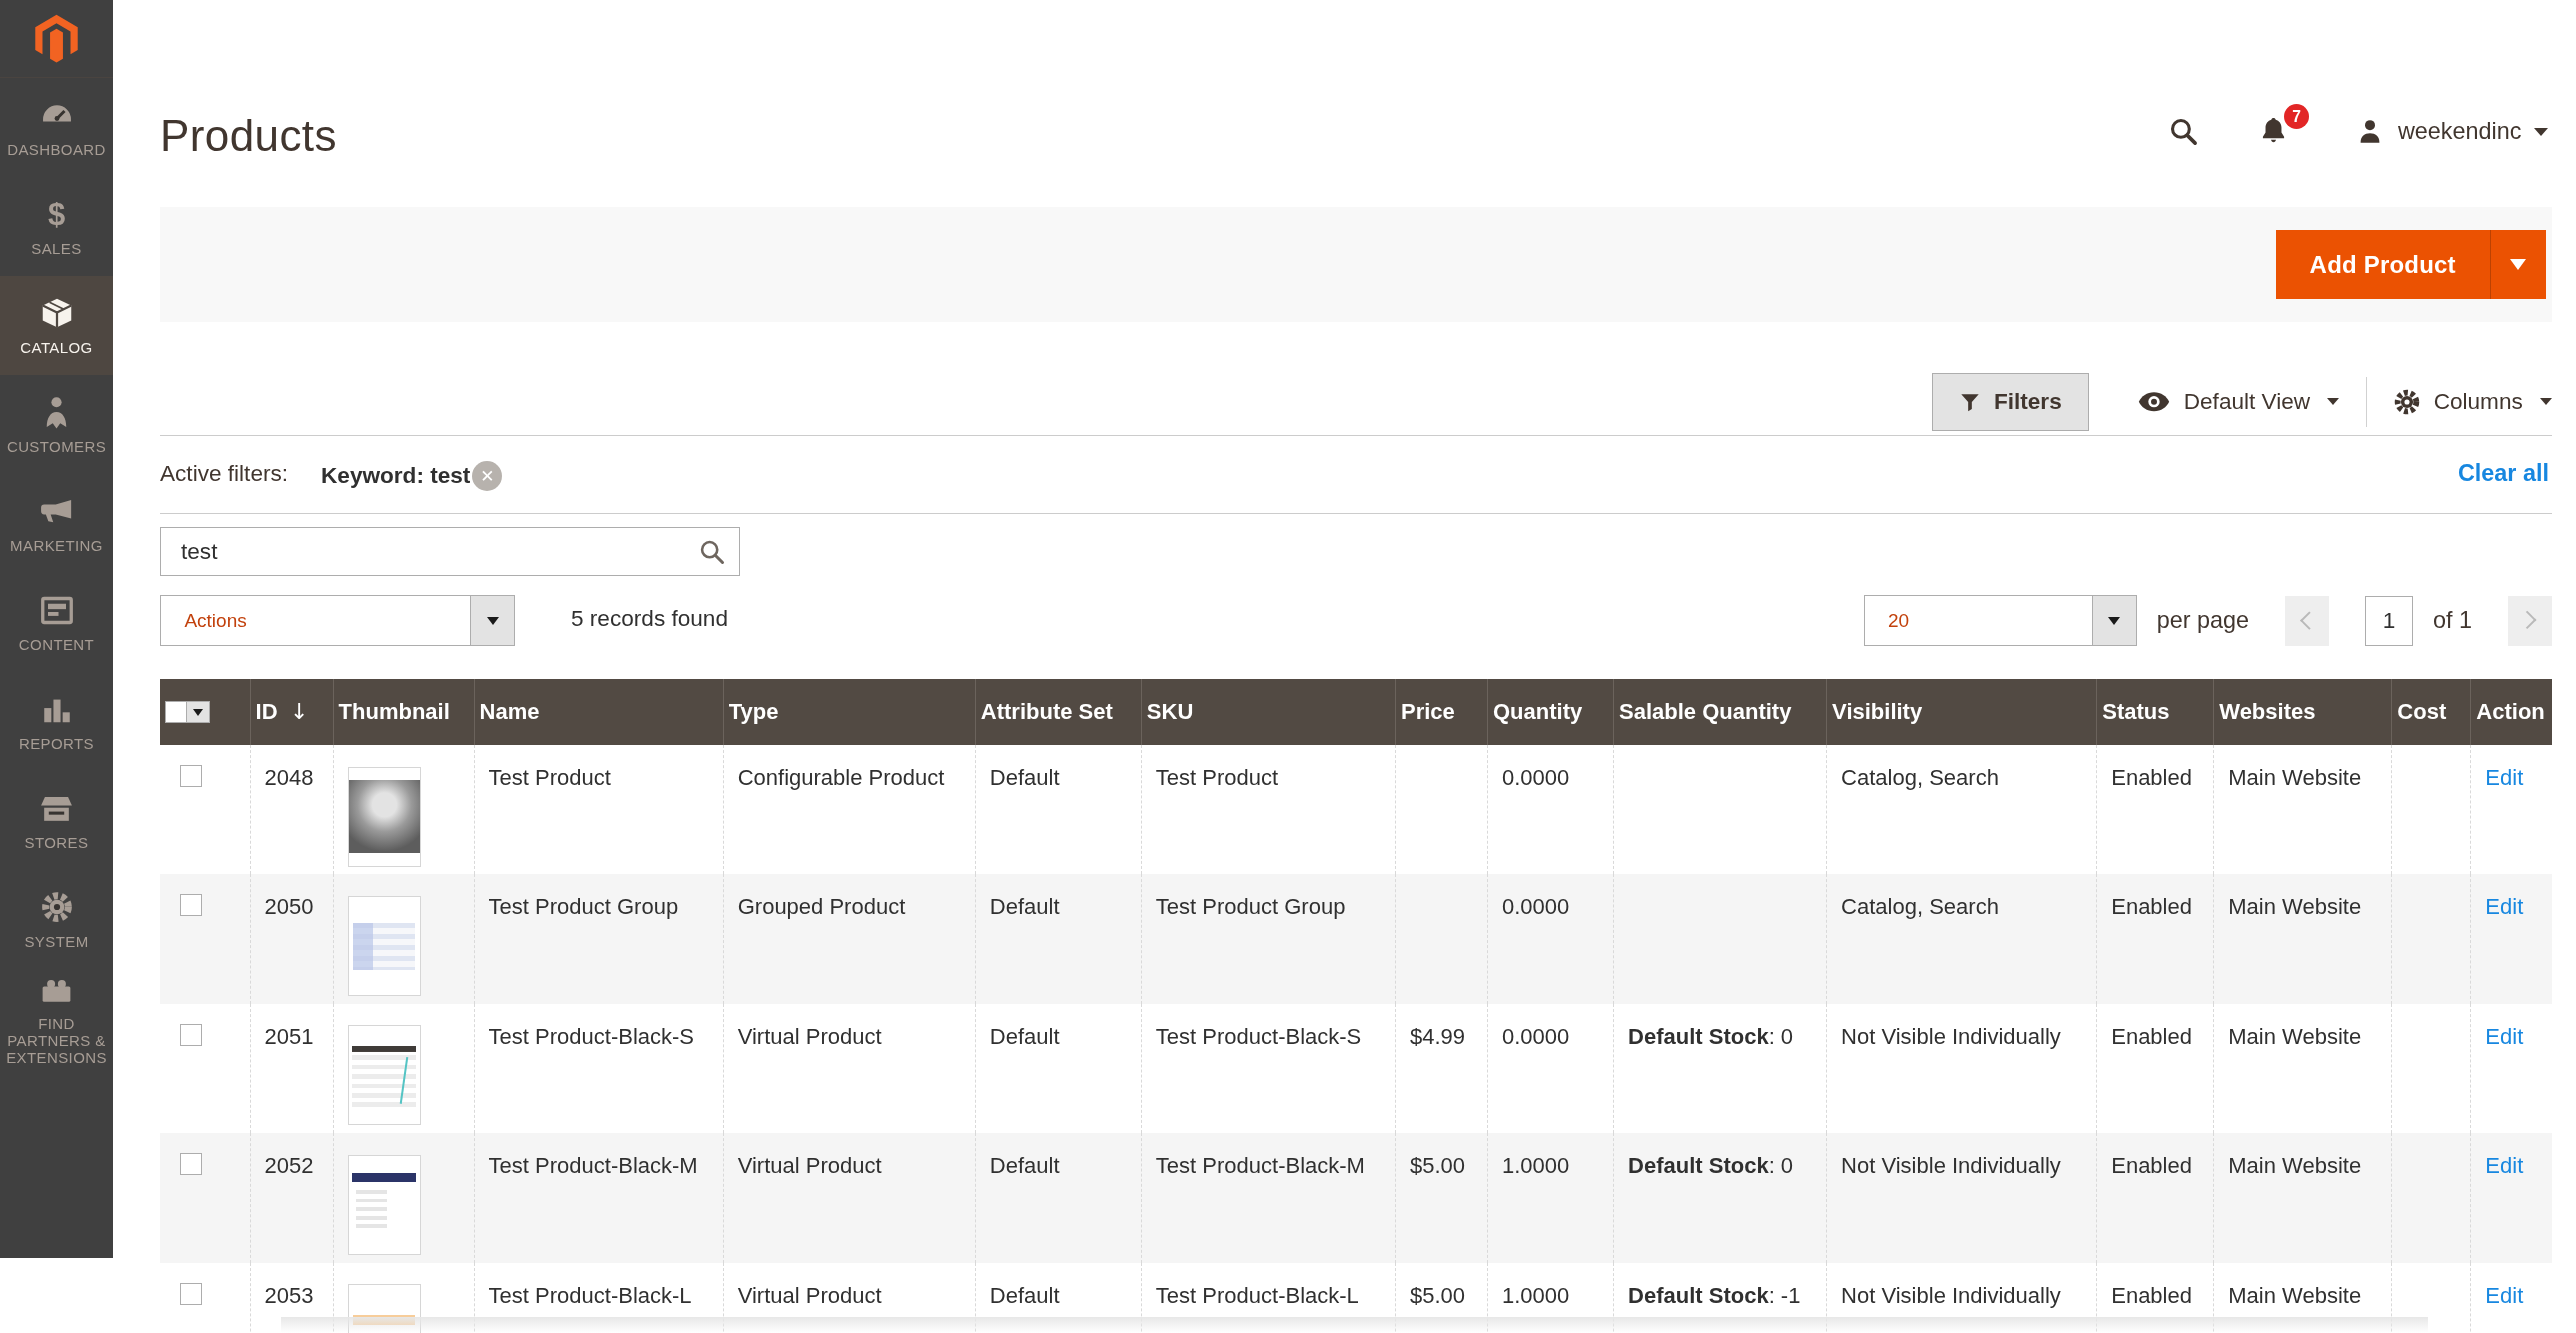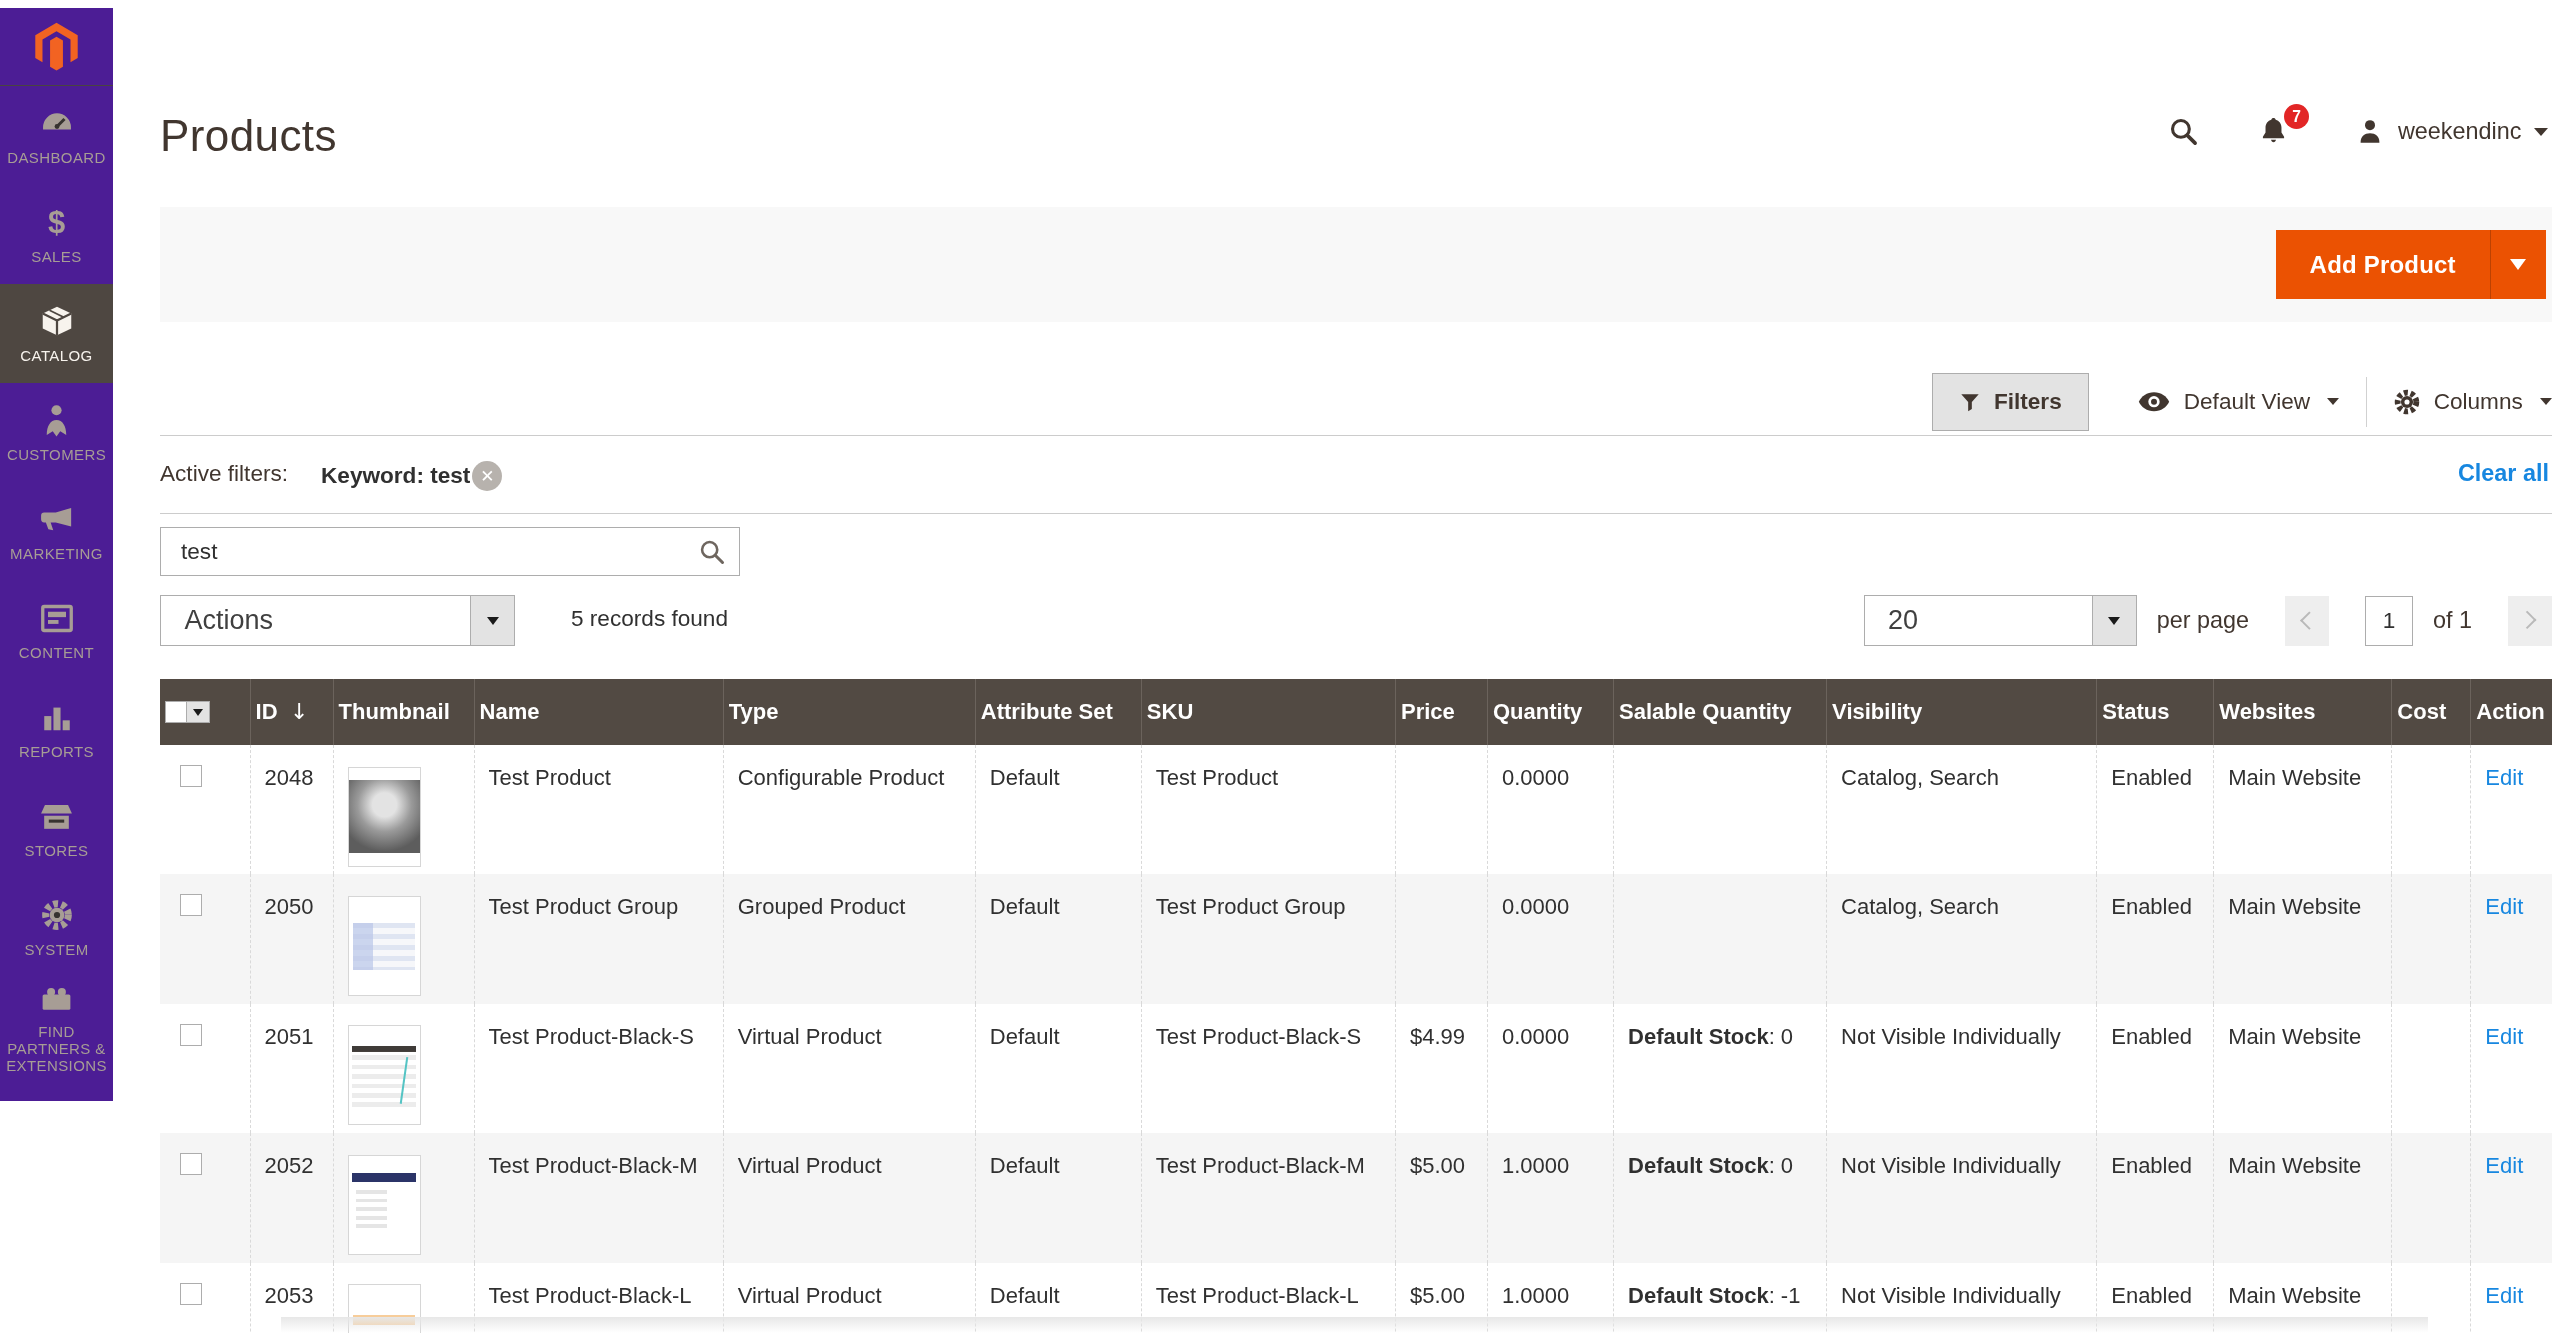--- a/index.html
+++ b/index.html
@@ -1,21 +1,21 @@
 <!DOCTYPE html>
 <html style="font-size:12.5px"><head>
 <meta charset="utf-8">
 <style>
   * { margin:0; padding:0; box-sizing:border-box; }
   html,body { width:2576px; height:1334px; background:#fff; overflow:hidden;
     font-family:"Liberation Sans","DejaVu Sans",sans-serif; color:#303030; }
   .page { position:relative; width:2576px; height:1334px; }
 
   
-  .sidebar { position:absolute; left:0; top:8px; width:113px; height:1093px; background:#4c1d95; z-index:5; }
+  .sidebar { position:absolute; left:0; top:0; width:113px; height:1258px; background:#404040; z-index:5; }
   .logo { height:78px; display:flex; align-items:center; justify-content:center; border-bottom:0.8px solid #4a4440; cursor:pointer; }
   .menu-item { height:99px; display:flex; flex-direction:column; align-items:center; justify-content:center; gap:7.8px; cursor:pointer; color:#a79d95; overflow:hidden; text-align:center; }
   .menu-item .mi-icon { width:41px; height:37px; display:flex; align-items:center; justify-content:center; color:#a79d95; }
   .menu-item .mi-label { font-size:15px; letter-spacing:0.4px; line-height:17px; max-width:113px; }
   .menu-item.selected { background:#4e4741; color:#f7f3ed; }
   .menu-item.selected .mi-icon { color:#f7f3ed; }
   .dollar-glyph { font-size:31px; font-weight:bold; line-height:31px; }
 
   
   .page-title { position:absolute; left:160px; top:111px; font-size:44px; font-weight:400; color:#41362f; letter-spacing:0.4px; }
@@ -52,21 +52,21 @@
   .chip-remove { width:30px; height:30px; border-radius:50%; background:#b7b2ad; color:#fff; font-size:17px; display:flex; align-items:center; justify-content:center; cursor:pointer; }
   .clear-all { position:absolute; right:3.1px; top:15.6px; font-size:23.4px; font-weight:600; color:#1787e0; cursor:pointer; text-decoration:none; }
 
   
   .keyword-search { position:absolute; left:160px; top:527px; width:580px; height:49px; border:0.8px solid #adadad; background:#fff; display:flex; align-items:center; }
   .keyword-search input { flex:1; border:none; outline:none; font-size:22.6px; color:#303030; padding:0 20px; font-family:inherit; background:transparent; height:100%; }
   .search-submit { width:55px; height:100%; display:flex; align-items:center; justify-content:center; cursor:pointer; }
 
   
   .actions-select { position:absolute; left:160px; top:595px; width:355px; height:51px; border:0.8px solid #adadad; background:#fff; display:flex; cursor:pointer; }
-  .sel-value { flex:1; display:flex; align-items:center; padding:0 23.4px; font-size:27px; color:#404040; }
+  .sel-value { flex:1; display:flex; align-items:center; padding:0 23.4px; font-size:19px; color:#c2410c; }
   .sel-toggle { width:44px; background:#e3e3e3; border-left:0.8px solid #adadad; display:flex; align-items:center; justify-content:center; }
   .sel-toggle .mini-caret { width:0; height:0; border-left:6.2px solid transparent; border-right:6.2px solid transparent; border-top:8.6px solid #1a1a1a; }
   .records-found { position:absolute; left:571px; top:606px; font-size:22.6px; color:#303030; }
 
   .pagination { position:absolute; right:24px; top:595px; display:flex; align-items:center; }
   .perpage-select { width:273px; height:51px; border:0.8px solid #adadad; background:#fff; display:flex; cursor:pointer; }
   .perpage-label { font-size:23.4px; color:#41362f; margin-left:20px; }
   .pg-btn { width:44px; height:50px; background:#eeeeee; display:flex; align-items:center; justify-content:center; margin-left:36px; cursor:pointer; }
   .chev { width:12.5px; height:12.5px; border-left:2.3px solid #b9b9b9; border-bottom:2.3px solid #b9b9b9; }
   .chev.left { transform:rotate(45deg); margin-left:4.7px; }

